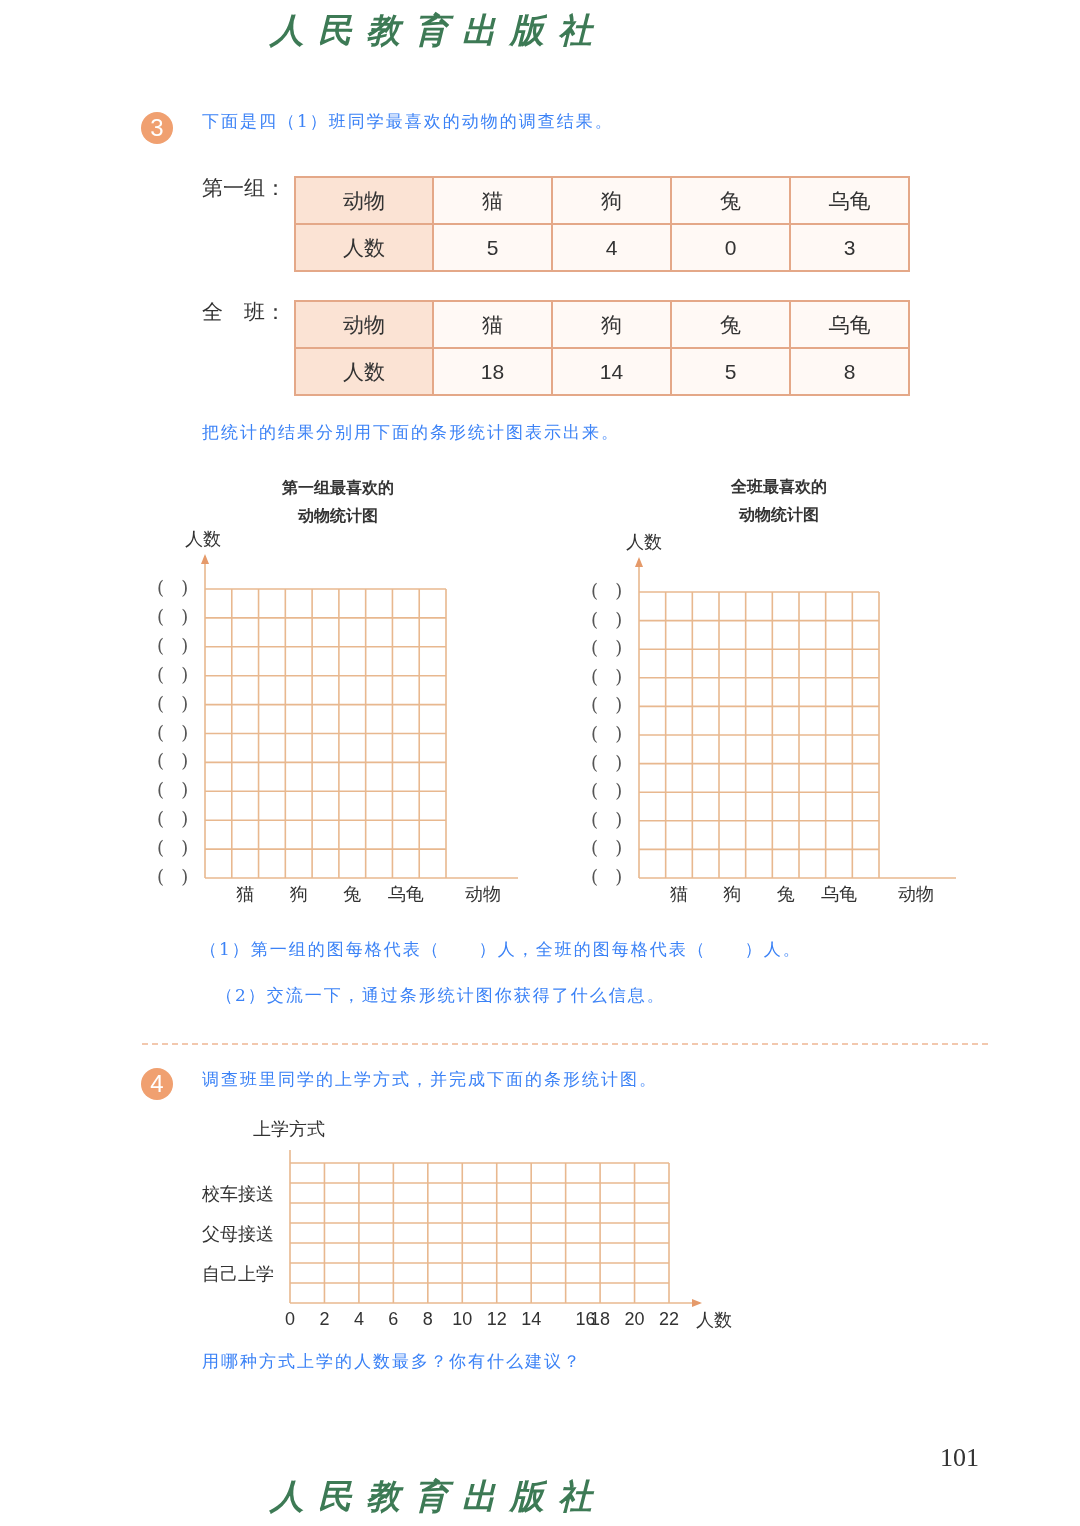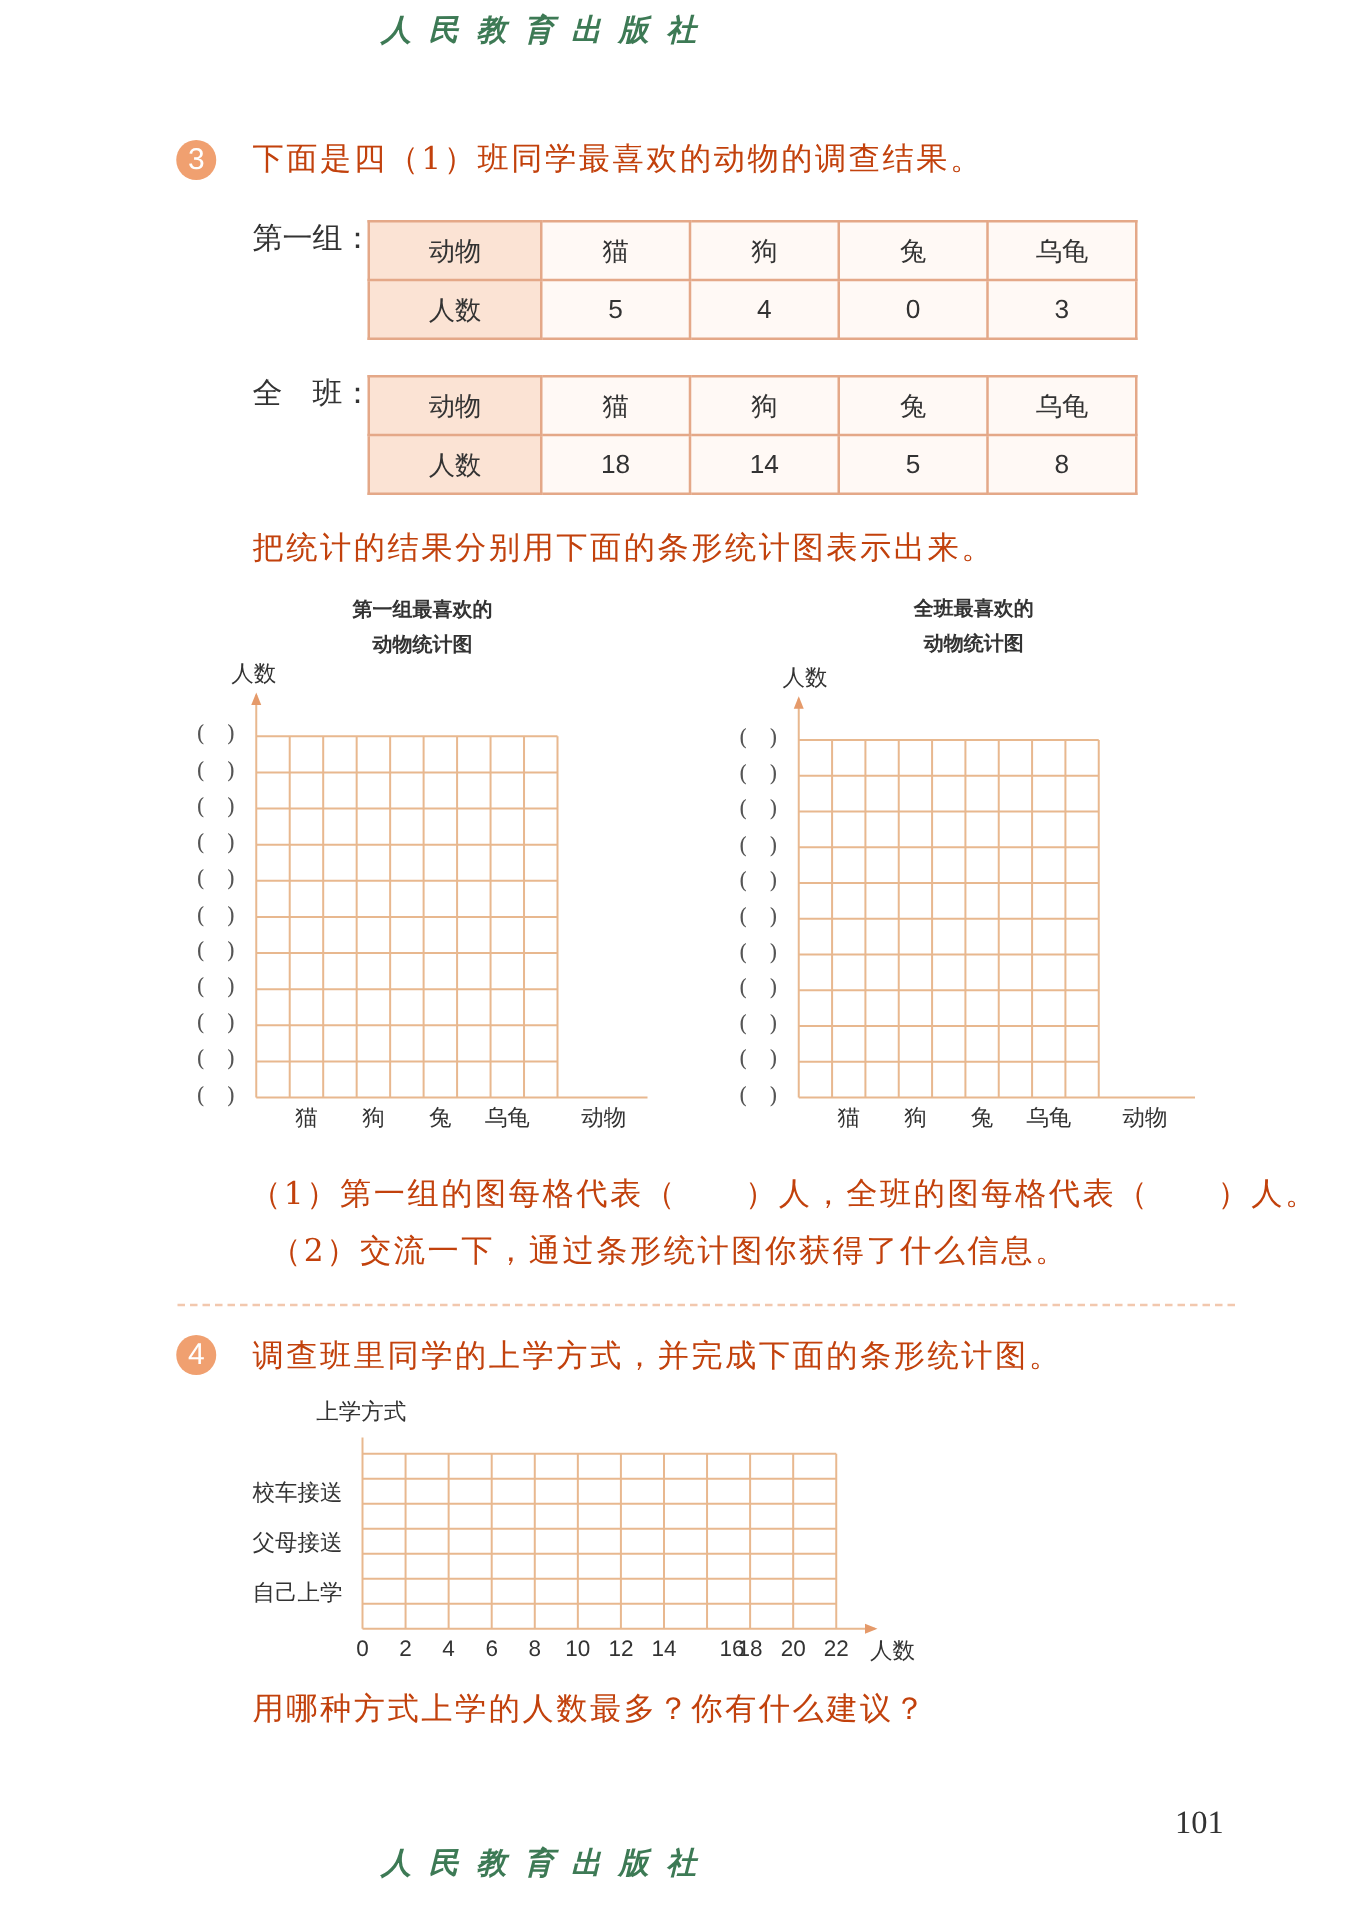--- a/index.html
+++ b/index.html
@@ -5,29 +5,29 @@
     html, body { margin: 0; padding: 0; }
     body {
       width: 1080px; height: 1526px; position: relative; overflow: hidden;
       background: #ffffff;
       font-family: "DejaVu Serif", "Liberation Serif", serif;
       color: #2a2a2a;
     }
     .publisher {
       position: absolute; left: 0; width: 876px; text-align: center;
       font-family: "DejaVu Serif", serif; font-style: italic;
-      color: #3d7a55; font-size: 24px; letter-spacing: 14px; font-weight: bold;
+      color: #3d7a55; font-size: 34px; letter-spacing: 14px; font-weight: bold;
     }
     .qnum {
       position: absolute; width: 32px; height: 32px; border-radius: 50%;
       background: #f0a070; color: #fff; text-align: center; line-height: 32px;
       font-family: "Liberation Sans", sans-serif; font-size: 24px;
     }
-    .qtext { position: absolute; font-size: 25px; letter-spacing: 2px; color: #c2410c; white-space: nowrap; }
-    .tlabel { position: absolute; font-size: 24px; color: #333; white-space: nowrap; }
+    .qtext { position: absolute; font-size: 17px; letter-spacing: 2px; color: #3b82f6; white-space: nowrap; }
+    .tlabel { position: absolute; font-size: 21px; color: #333; white-space: nowrap; }
     table.data {
       position: absolute; border-collapse: collapse;
       border: 2px solid #e4a888;
     }
     table.data td {
       border: 2px solid #e4a888; text-align: center; height: 43px;
       font-size: 21px; color: #333; background: #fff9f5;
       font-family: "Liberation Sans", sans-serif;
     }
     table.data td.head { background: #fbe3d4; width: 134px; font-family: "DejaVu Serif", serif; }

